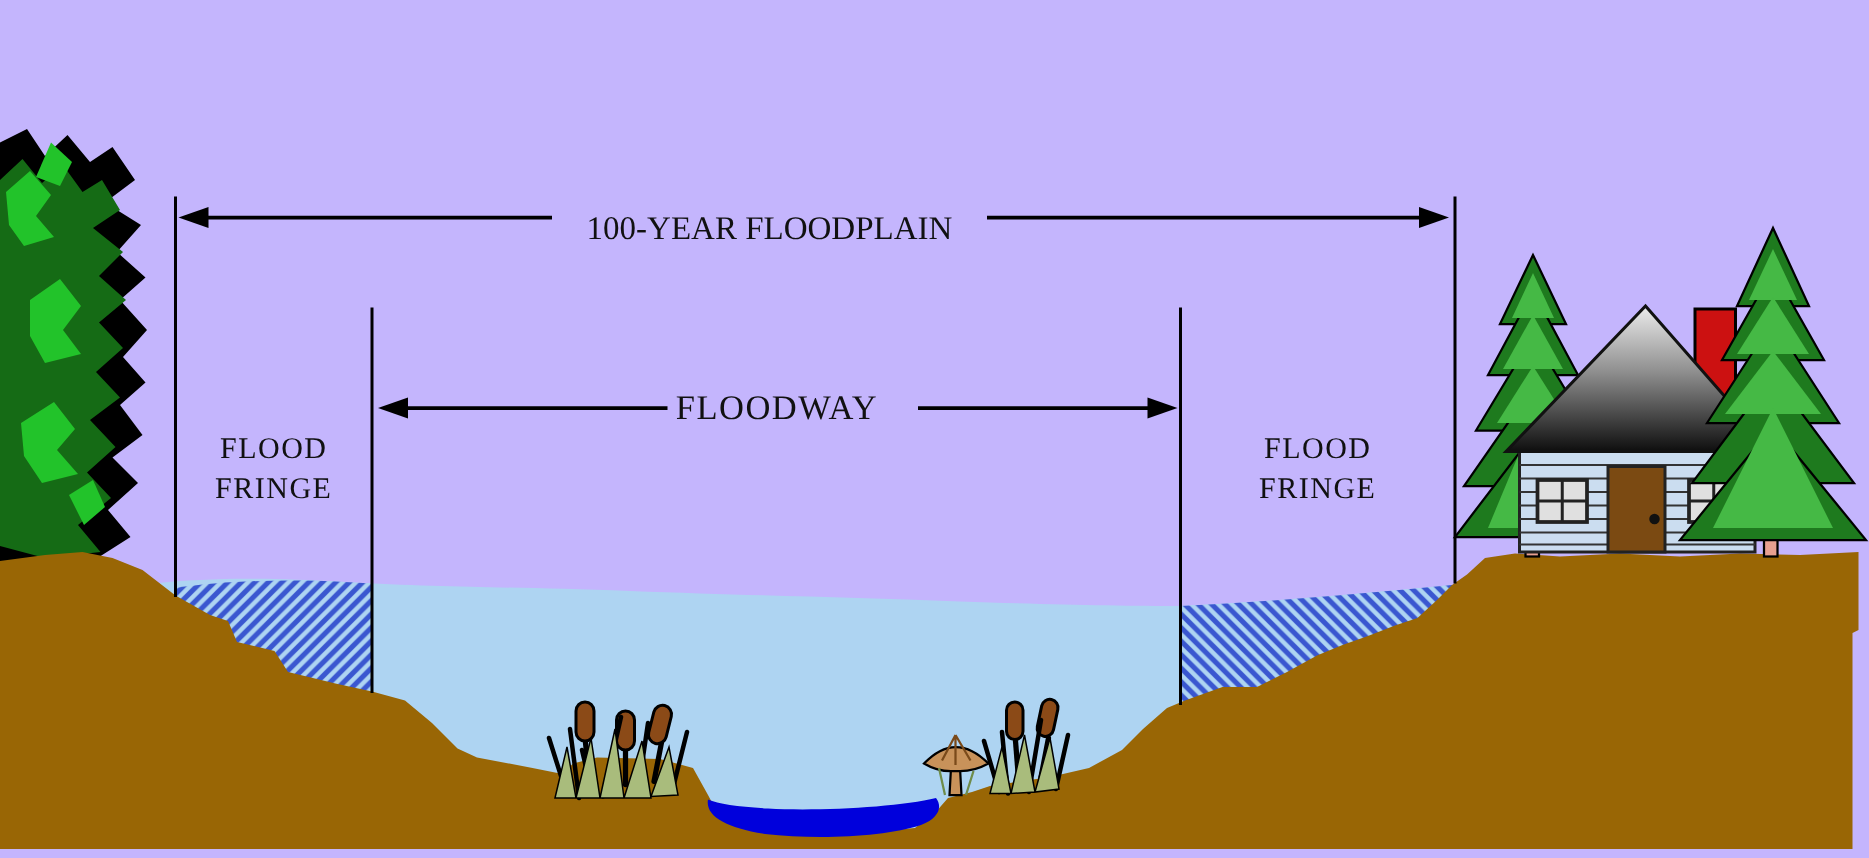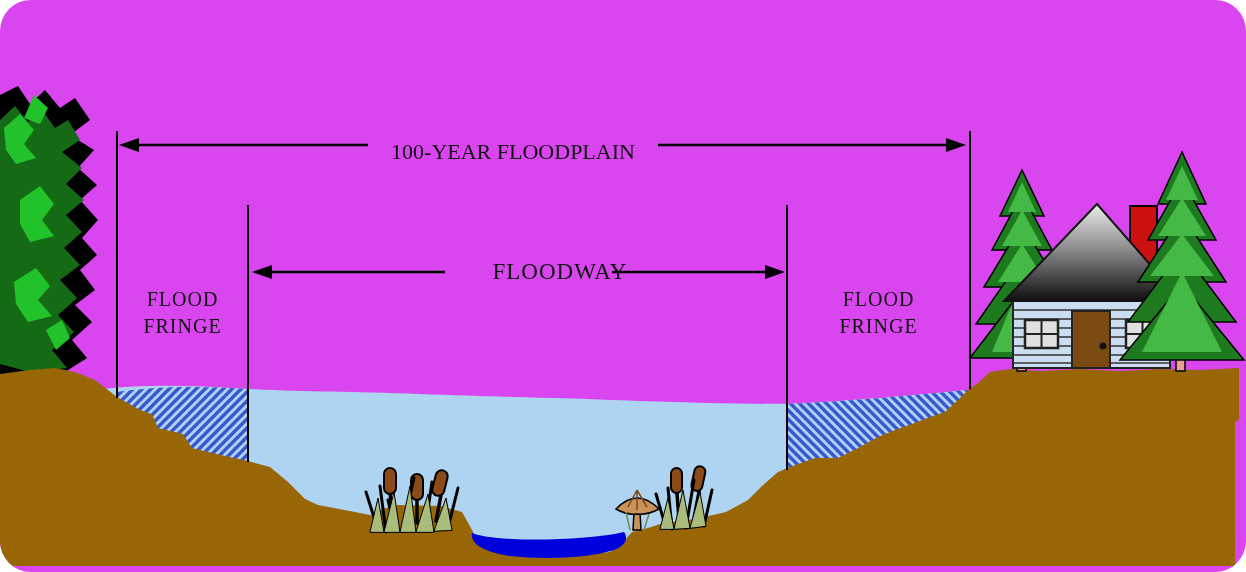--- a/index.html
+++ b/index.html
@@ -1,23 +1,23 @@
 <!DOCTYPE html>
 <html style="--c-ground: #996605; --c-water: #AED4F2; --c-hatch: #3A57D0; --c-pond: #0000DC; --c-chimney: #CC1111; --c-siding: #CBDDF0; --c-sidingLine: #333333; --c-door: #7B4A12; --c-windowPane: #E0E0E0; --c-pineDark: #1E7A1E; --c-pineLight: #45B945; --c-treeBright: #22C32A; --c-treeDark: #156B15; --c-trunk: #E8A090; --c-grass: #A9BC7C; --c-cattail: #8B4A17; --c-mushroom: #C8925A; --c-line: #000000;"><head>
 <meta charset="utf-8">
 <style>
   html,body{margin:0;padding:0;background:#fff;}
   .stage{
-    position:relative;width:1246px;height:572px;background:#d946ef;
-    font-family:"Liberation Serif","DejaVu Serif",serif;color:#111;overflow:hidden;border-radius:31px;
+    position:relative;width:1246px;height:572px;background:#c4b5fd;
+    font-family:"Liberation Serif","DejaVu Serif",serif;color:#111;overflow:hidden;
   }
   .stage svg{position:absolute;left:0;top:0;}
   .lbl{position:absolute;text-align:center;color:#111;}
   .lbl-floodplain{left:313px;top:137px;width:400px;font-size:22px;line-height:30px;}
-  .lbl-floodway{left:248px;top:259px;width:540px;font-size:23px;letter-spacing:1px;margin-left:42px;}
+  .lbl-floodway{left:248px;top:259px;width:540px;font-size:23px;letter-spacing:1px;}
   .lbl-fringe-l{left:117px;top:286px;width:131px;font-size:20px;line-height:27px;letter-spacing:1px;}
   .lbl-fringe-r{left:789px;top:286px;width:179px;font-size:20px;line-height:27px;letter-spacing:1px;}
   .lbl span{display:block;}
 </style>
 </head>
 <body>
 
 <div class="stage">
 
   <svg width="1246" height="572" viewBox="0 0 1246 572">

